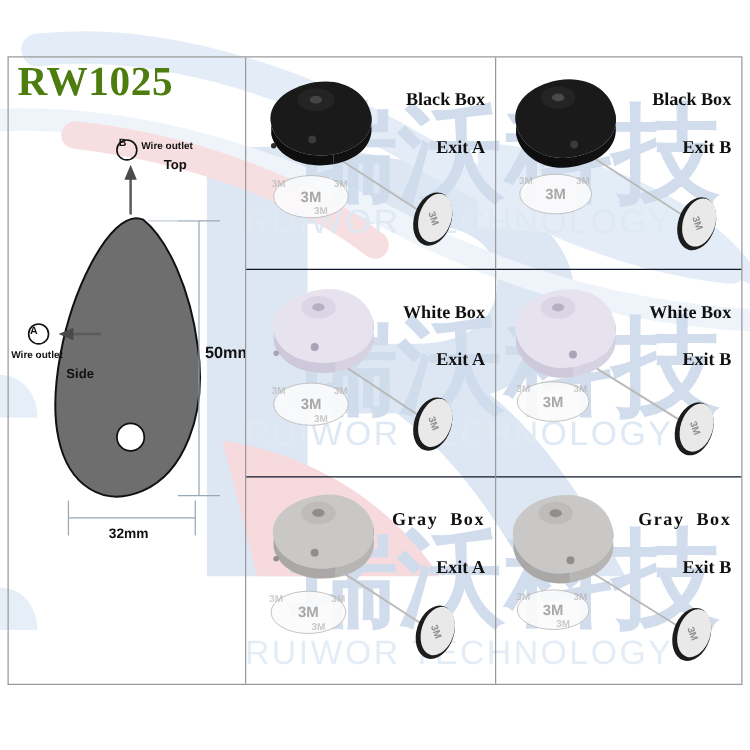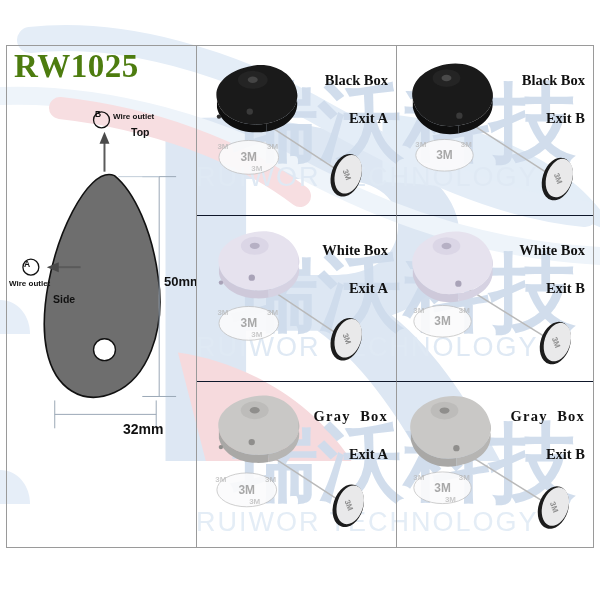--- a/index.html
+++ b/index.html
@@ -159,21 +159,21 @@
 
       <div class="tlabel bold" style="left:88px;top:63px;font-size:8.5px;">B</div>
       <div class="tlabel bold" style="left:106px;top:66px;font-size:8px;">Wire outlet</div>
       <div class="tlabel bold" style="left:124px;top:80px;font-size:10.5px;">Top</div>
 
       <div class="tlabel bold" style="left:17px;top:213px;font-size:8.5px;">A</div>
       <div class="tlabel bold" style="left:2px;top:233px;font-size:8px;">Wire outlet</div>
       <div class="tlabel bold" style="left:2px;top:247px;font-size:10.5px;margin-left:44px;">Side</div>
 
       <div class="tlabel bold" style="left:157px;top:228px;font-size:13px;">50mm</div>
-      <div class="tlabel bold" style="left:80px;top:375px;font-size:14px;margin-left:36px;">32mm</div>
+      <div class="tlabel bold" style="left:80px;top:375px;font-size:11px;">32mm</div>
     </div>
 
     <div class="cell br bb">
       <div class="caption">
         <span class="l1">Black Box</span>
         <span class="l2">Exit A</span>
       </div>
       <svg class="prod" viewBox="0 0 200 170">
         <g>
           <ellipse cx="52" cy="112" rx="30" ry="17" fill="#fbfbfc" stroke="#bdbdbd" stroke-width=".8" opacity=".92"></ellipse>

